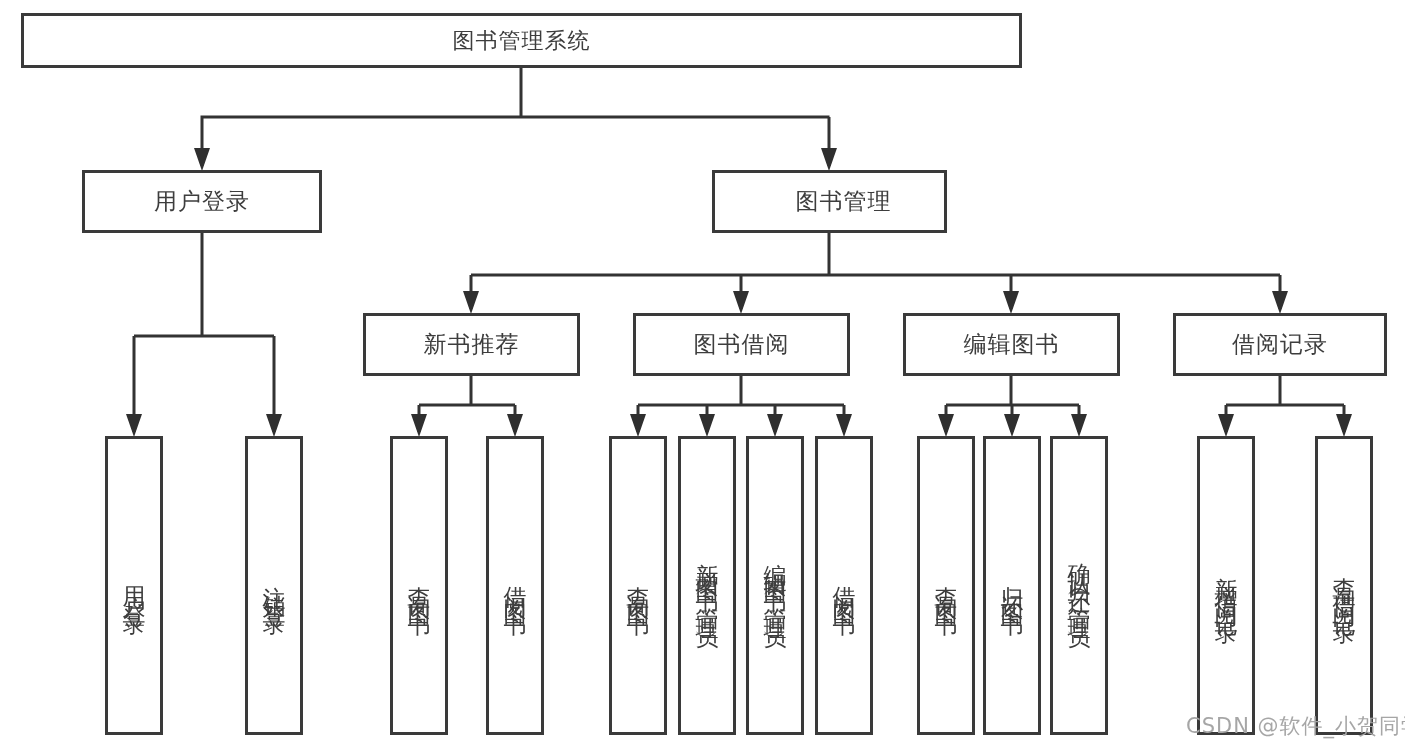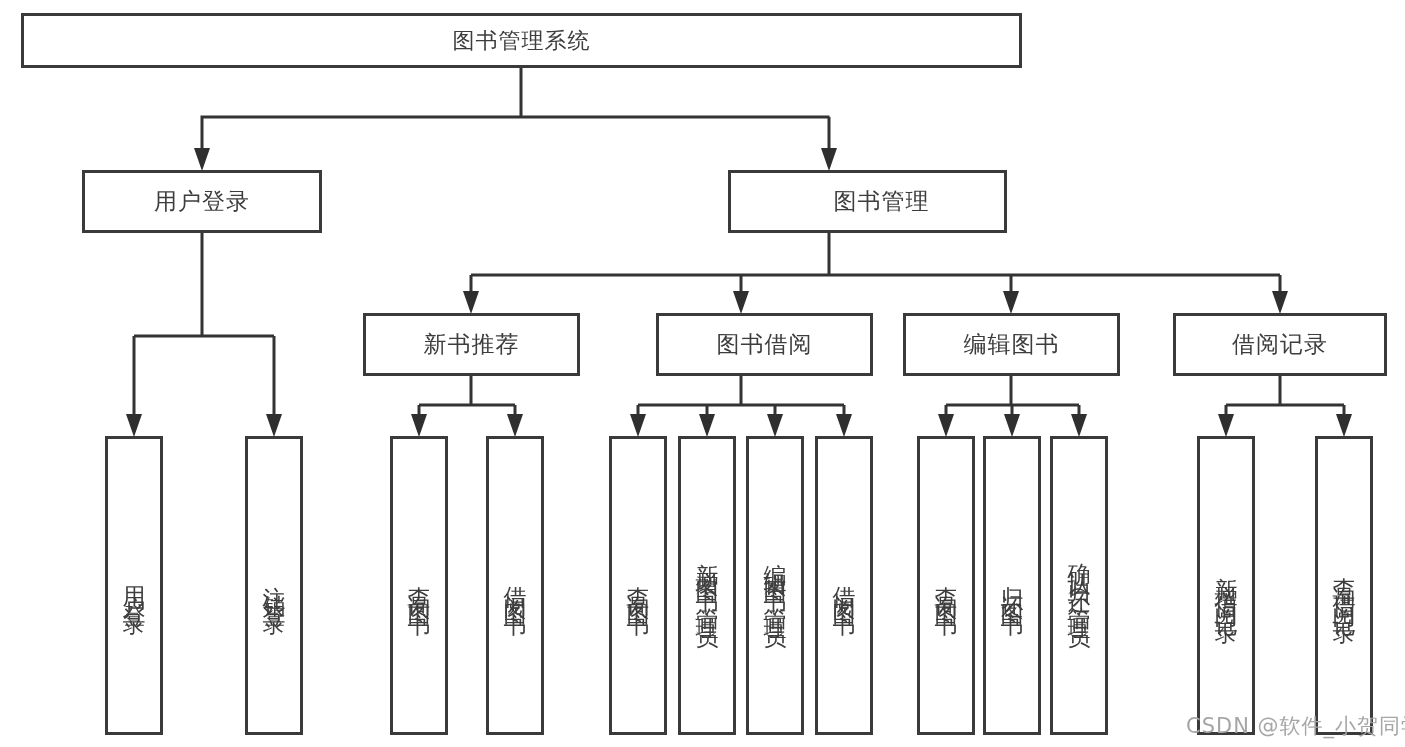--- a/index.html
+++ b/index.html
@@ -100,28 +100,28 @@
     </g>
   </svg>
 
   <div class="box root-box" style="left:21px; top:13px; width:1001px; height:55px;">
     <span>图书管理系统</span>
   </div>
 
   <div class="box hbox" style="left:82px; top:170px; width:240px; height:63px;">
     <span>用户登录</span>
   </div>
-  <div class="box hbox" style="left:728px; top:170px; width:279px; height:63px;padding-left:28px;">
+  <div class="box hbox" style="left:712px; top:170px; width:235px; height:63px;padding-left:28px;">
     <span>图书管理</span>
   </div>
 
   <div class="box hbox" style="left:363px; top:313px; width:217px; height:63px;">
     <span>新书推荐</span>
   </div>
-  <div class="box hbox" style="left:656px; top:313px; width:217px; height:63px;">
+  <div class="box hbox" style="left:633px; top:313px; width:217px; height:63px;">
     <span>图书借阅</span>
   </div>
   <div class="box hbox" style="left:903px; top:313px; width:217px; height:63px;">
     <span>编辑图书</span>
   </div>
   <div class="box hbox" style="left:1173px; top:313px; width:214px; height:63px;">
     <span>借阅记录</span>
   </div>
 
   <div class="box vbox" style="left:105px;">

